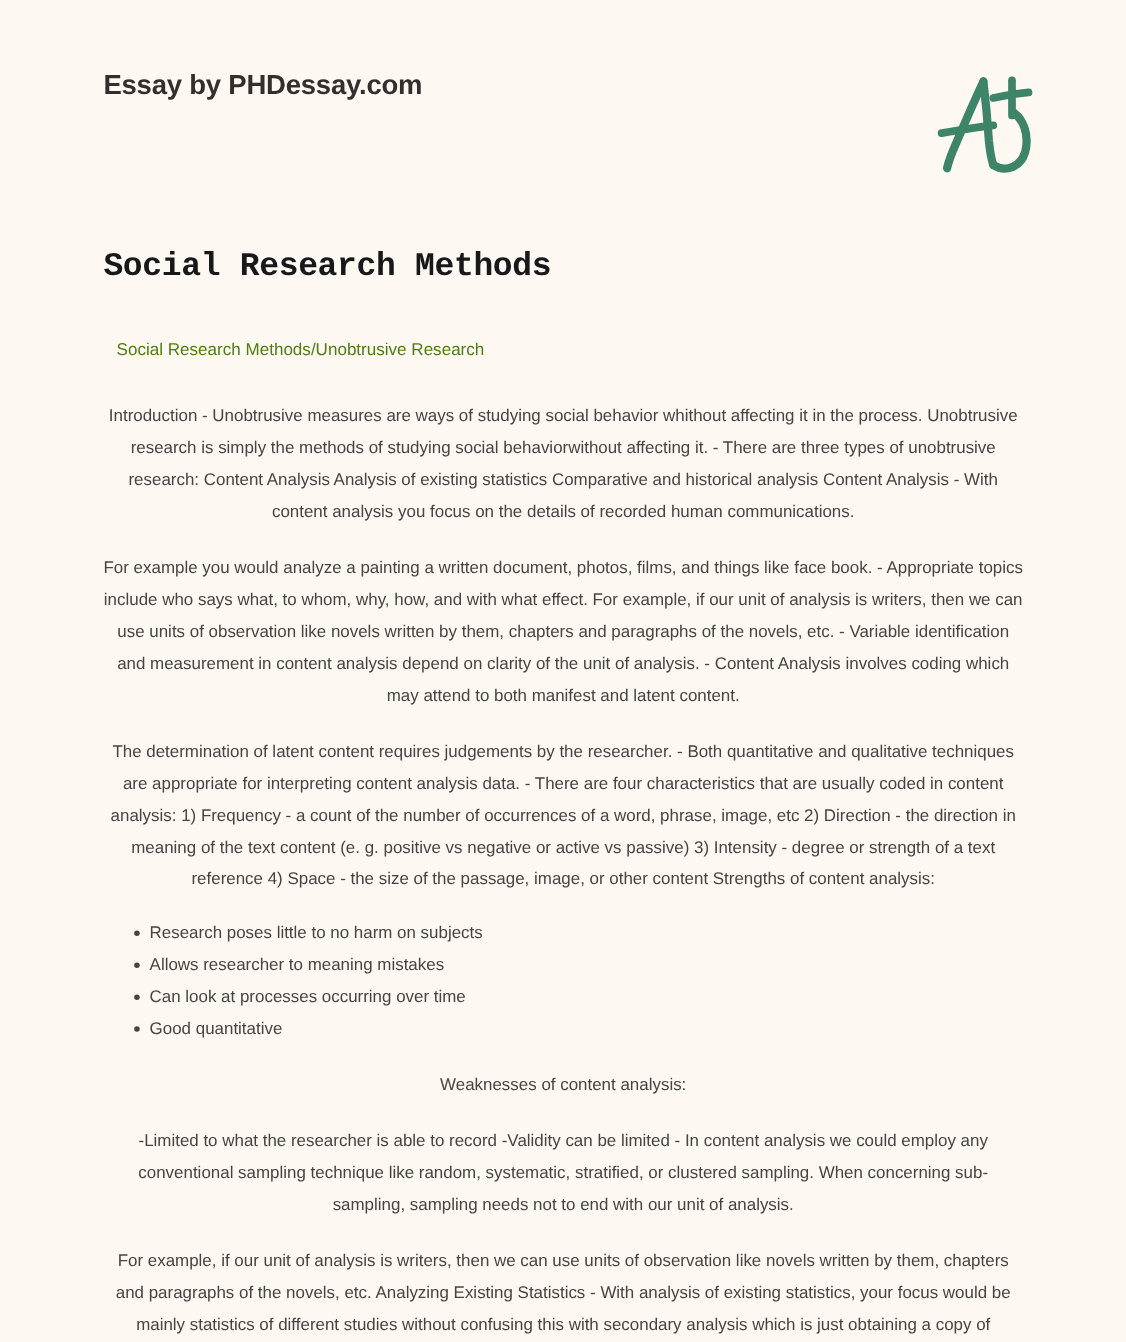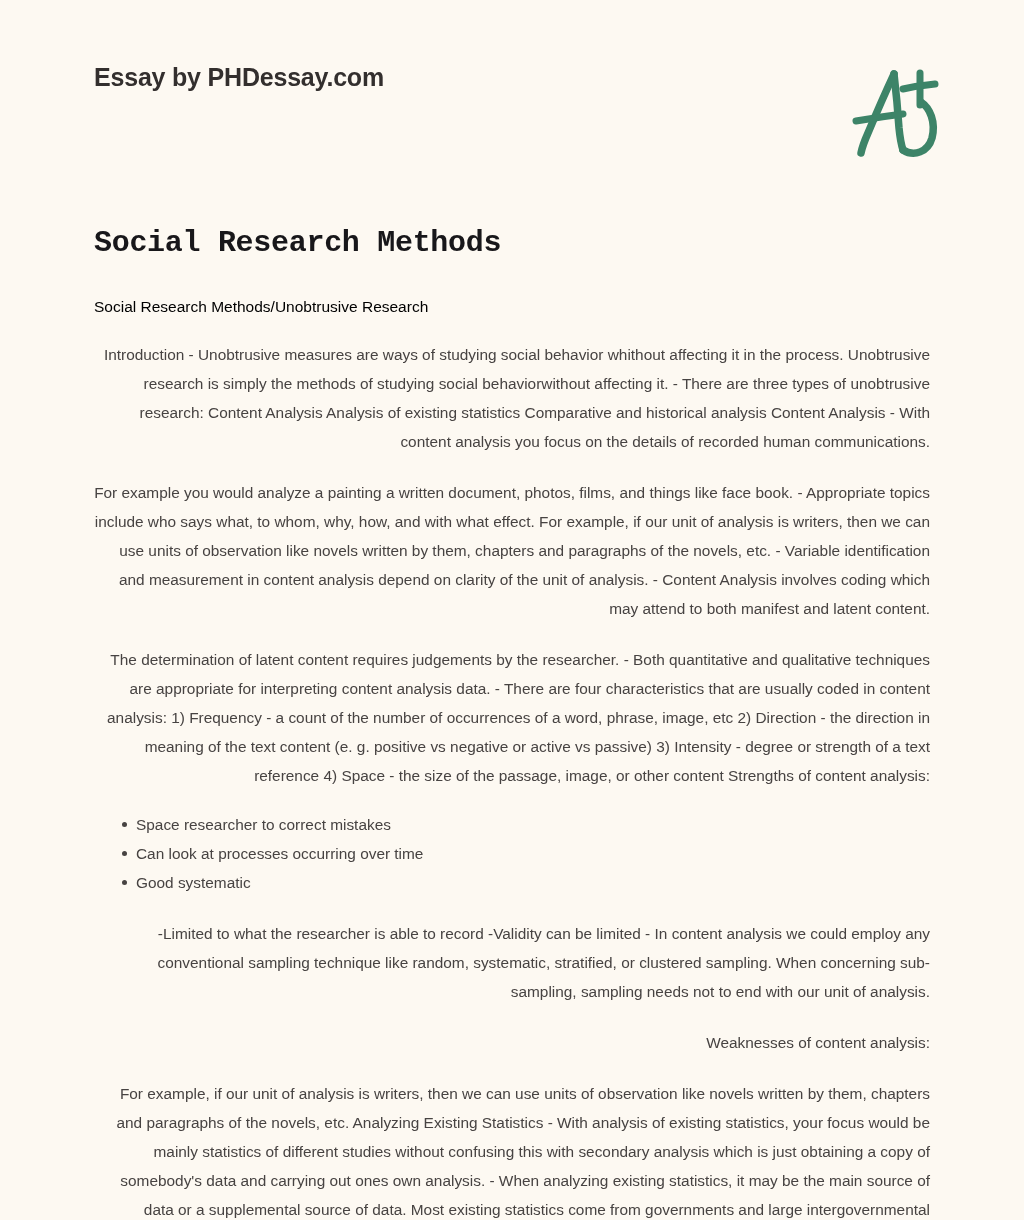--- a/index.html
+++ b/index.html
@@ -73,33 +73,33 @@
   .doc-title {
     margin: 0;
     font-size: 30px;
     line-height: 38px;
     font-weight: bold;
     color: #18171a;
     letter-spacing: -0.3px;
     font-family: Liberation Mono, monospace;
   }
   .subtitle {
-    margin: 0;
+    margin: 12px;
     padding-top: 34px;
     font-size: 15.5px;
     line-height: 22px;
-    color: #000000;
+    color: #4d7c0f;
   }
   .body-copy p {
     margin: 0;
     padding-top: 22px;
     font-size: 15.4px;
     line-height: 29px;
     color: #474342;
-    text-align: right;
+    text-align: center;
   }
   .body-copy ul {
     margin: 0;
     padding-top: 20px;
     padding-left: 0;
     list-style: none;
   }
   .body-copy ul li {
     position: relative;
     padding-left: 42px;
@@ -150,25 +150,26 @@
     <h1 class="doc-title">Social Research Methods</h1>
 
     <p class="subtitle">Social Research Methods/Unobtrusive Research</p>
 
     <div class="body-copy">
       <p>Introduction - Unobtrusive measures are ways of studying social behavior whithout affecting it in the process. Unobtrusive research is simply the methods of studying social behaviorwithout affecting it. - There are three types of unobtrusive research: Content Analysis Analysis of existing statistics Comparative and historical analysis Content Analysis - With content analysis you focus on the details of recorded human communications.</p>
       <p>For example you would analyze a painting a written document, photos, films, and things like face book. - Appropriate topics include who says what, to whom, why, how, and with what effect. For example, if our unit of analysis is writers, then we can use units of observation like novels written by them, chapters and paragraphs of the novels, etc. - Variable identification and measurement in content analysis depend on clarity of the unit of analysis. - Content Analysis involves coding which may attend to both manifest and latent content.</p>
       <p>The determination of latent content requires judgements by the researcher. - Both quantitative and qualitative techniques are appropriate for interpreting content analysis data. - There are four characteristics that are usually coded in content analysis: 1) Frequency - a count of the number of occurrences of a word, phrase, image, etc 2) Direction - the direction in meaning of the text content (e. g. positive vs negative or active vs passive) 3) Intensity - degree or strength of a text reference 4) Space - the size of the passage, image, or other content Strengths of content analysis:</p>
 
       <ul>
-        <li>Space researcher to correct mistakes</li>
+        <li>Research poses little to no harm on subjects</li>
+        <li>Allows researcher to meaning mistakes</li>
         <li>Can look at processes occurring over time</li>
-        <li>Good systematic</li>
+        <li>Good quantitative</li>
       </ul>
 
+      <p>Weaknesses of content analysis:</p>
       <p>-Limited to what the researcher is able to record -Validity can be limited - In content analysis we could employ any conventional sampling technique like random, systematic, stratified, or clustered sampling. When concerning sub-sampling, sampling needs not to end with our unit of analysis.</p>
-      <p>Weaknesses of content analysis:</p>
       <p>For example, if our unit of analysis is writers, then we can use units of observation like novels written by them, chapters and paragraphs of the novels, etc. Analyzing Existing Statistics - With analysis of existing statistics, your focus would be mainly statistics of different studies without confusing this with secondary analysis which is just obtaining a copy of somebody's data and carrying out ones own analysis. - When analyzing existing statistics, it may be the main source of data or a supplemental source of data. Most existing statistics come from governments and large intergovernmental organizations.</p>
 
     </div>
   </div>
 
 </div>
 
 </body></html>

